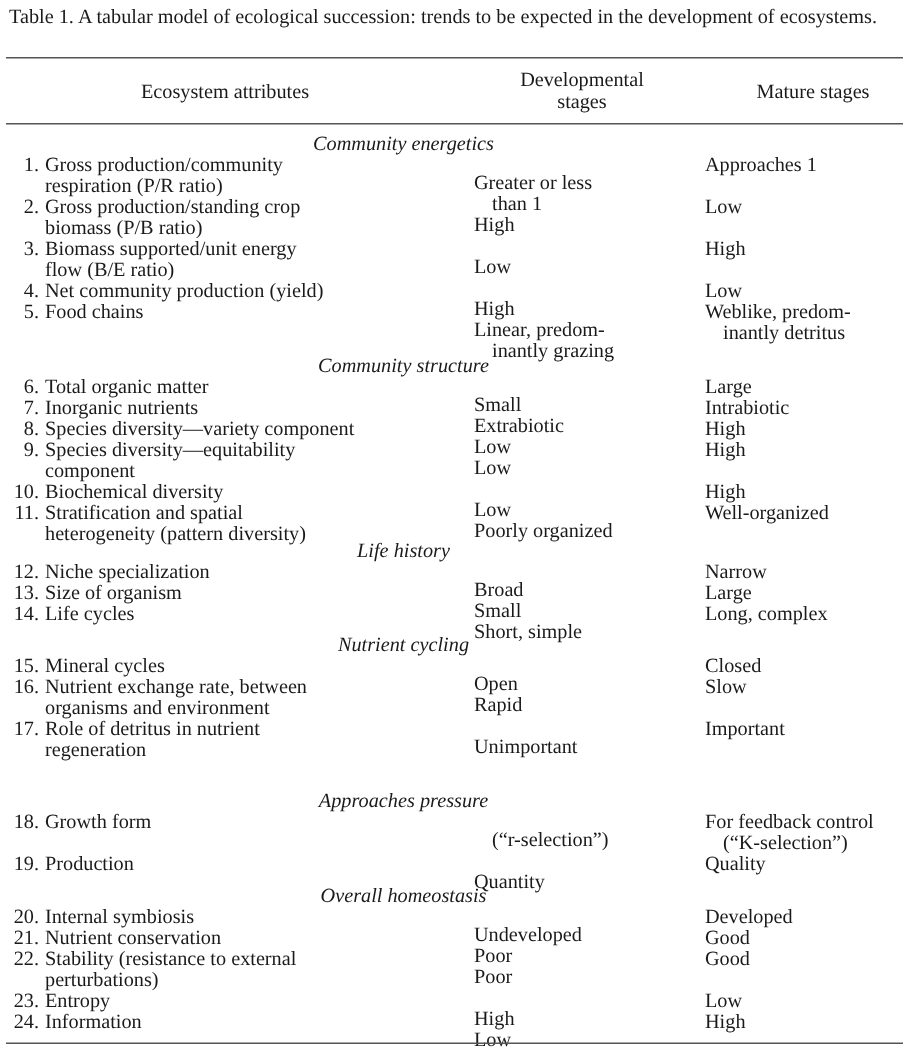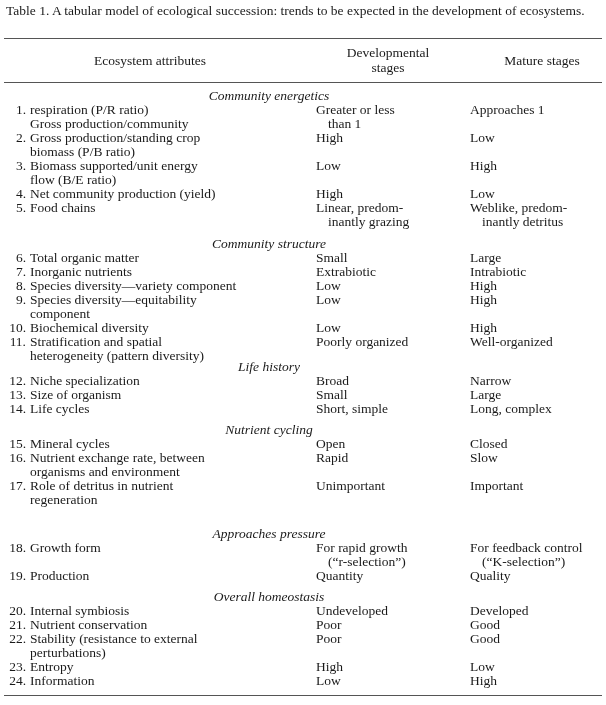--- a/index.html
+++ b/index.html
@@ -5,43 +5,43 @@
   html, body { margin:0; padding:0; background:#ffffff; }
   body { width:606px; height:705px; position:relative; overflow:hidden;
          font-family:"Liberation Serif","DejaVu Serif",serif; color:#1a1a1a; font-size:13.5px; }
   .caption { position:absolute; left:6px; top:4px; width:596px; line-height:14px; font-size:13.5px; }
   .rule { position:absolute; left:4px; width:598px; height:1px; background:#555; }
   .hdr { position:absolute; font-size:13.5px; line-height:14px; text-align:center; }
   .sec { position:absolute; left:0; width:538px; text-align:center; font-style:italic; font-size:13.5px; line-height:14px; }
   .row { position:absolute; left:0; width:606px; line-height:13.5px; }
   .num { position:absolute; left:2px; width:24px; text-align:right; }
   .attr { position:absolute; left:30px; width:280px; }
-  .dev { position:absolute; left:316px; width:160px; }
+  .dev { position:absolute; left:316px; width:160px;margin-top:12px; }
   .mat { position:absolute; left:470px; width:136px; }
   .ind { padding-left:12px; }
 </style>
 </head>
 <body>
 
 <div class="caption">Table 1. A tabular model of ecological succession: trends to be expected in the development of ecosystems.</div>
 <div class="rule" style="top:38px"></div>
 
 <div class="hdr" style="left:40px;top:54px;width:220px">Ecosystem attributes</div>
 <div class="hdr" style="left:318px;top:46px;width:140px">Developmental</div>
 <div class="hdr" style="left:318px;top:61px;width:140px">stages</div>
 <div class="hdr" style="left:478px;top:54px;width:128px">Mature stages</div>
 <div class="rule" style="top:82px"></div>
 
 <div id="body">
     <div class="sec" style="top: 89px;">Community energetics</div>
     <div class="row" style="top: 103px;">
       <div class="num">1.</div>
       <div class="attr">
+        <div class="">Gross production/community</div>
         <div class="">respiration (P/R ratio)</div>
-        <div class="">Gross production/community</div>
       </div>
       <div class="dev">
         <div class="">Greater or less</div>
         <div class=" ind">than 1</div>
       </div>
       <div class="mat">
         <div class="">Approaches 1</div>
       </div>
     </div>
     <div class="row" style="top: 131px;">
@@ -247,21 +247,20 @@
         <div class="">Important</div>
       </div>
     </div>
     <div class="sec" style="top: 527px;">Approaches pressure</div>
     <div class="row" style="top: 541px;">
       <div class="num">18.</div>
       <div class="attr">
         <div class="">Growth form</div>
       </div>
       <div class="dev">
-        <div class="">For rapid growth</div>
         <div class=" ind">(“r-selection”)</div>
       </div>
       <div class="mat">
         <div class="">For feedback control</div>
         <div class=" ind">(“K-selection”)</div>
       </div>
     </div>
     <div class="row" style="top: 569px;">
       <div class="num">19.</div>
       <div class="attr">

